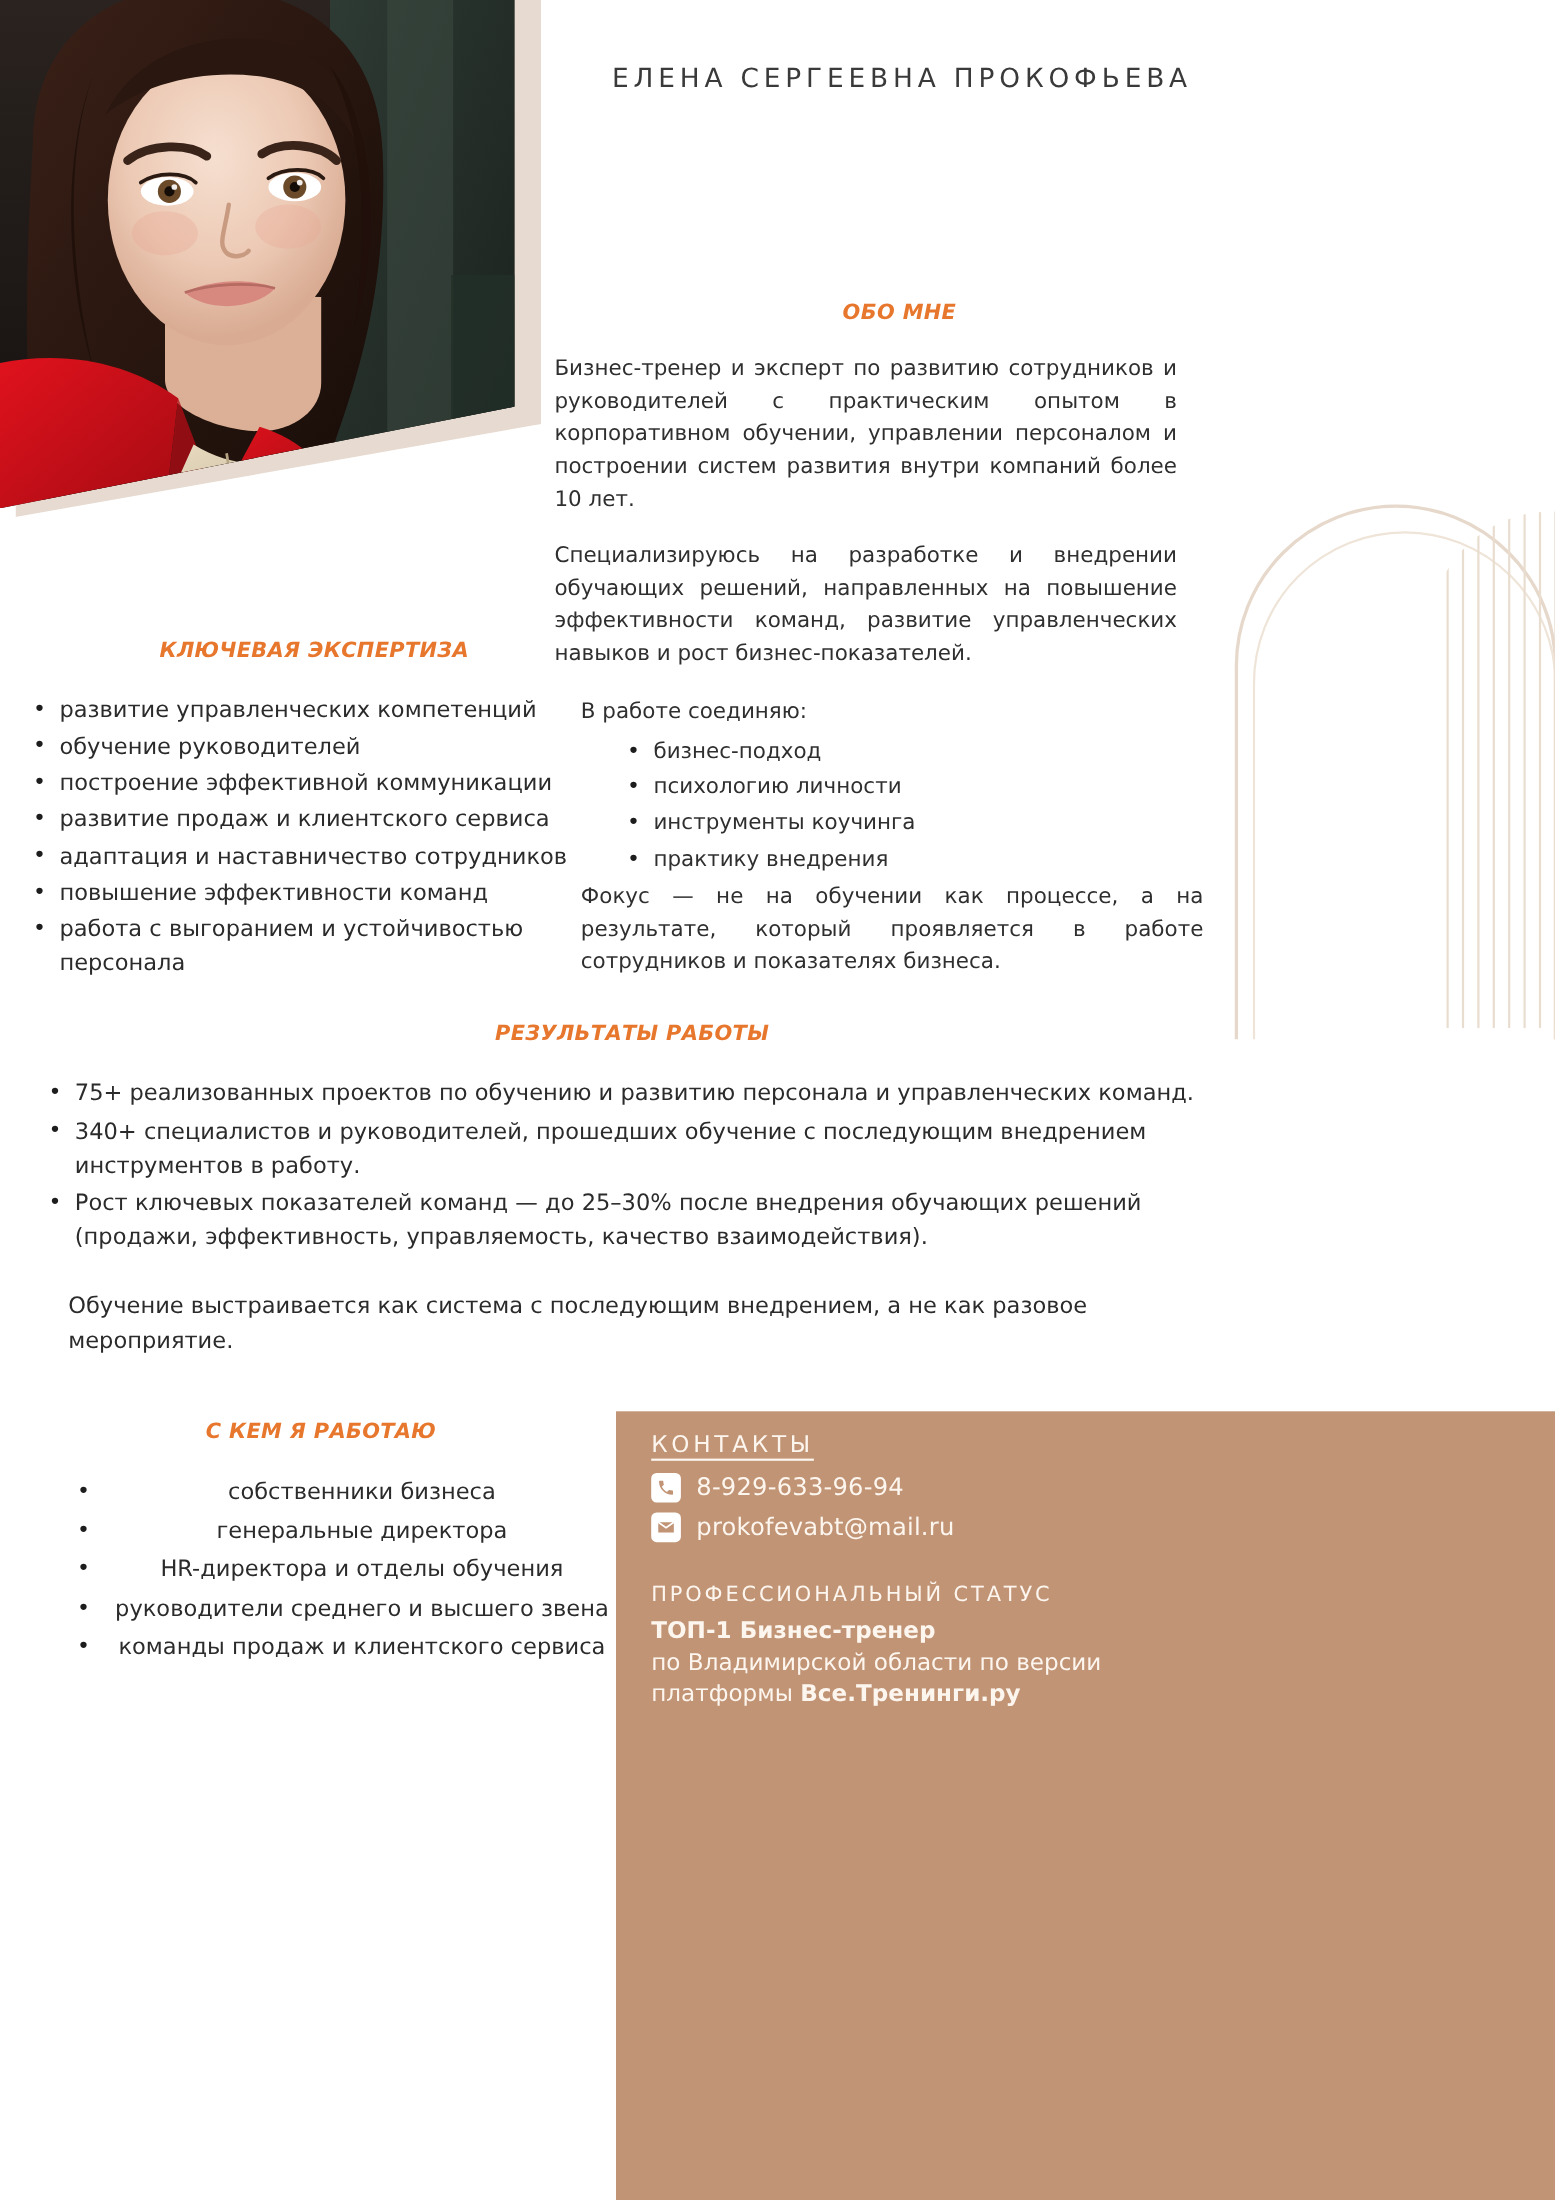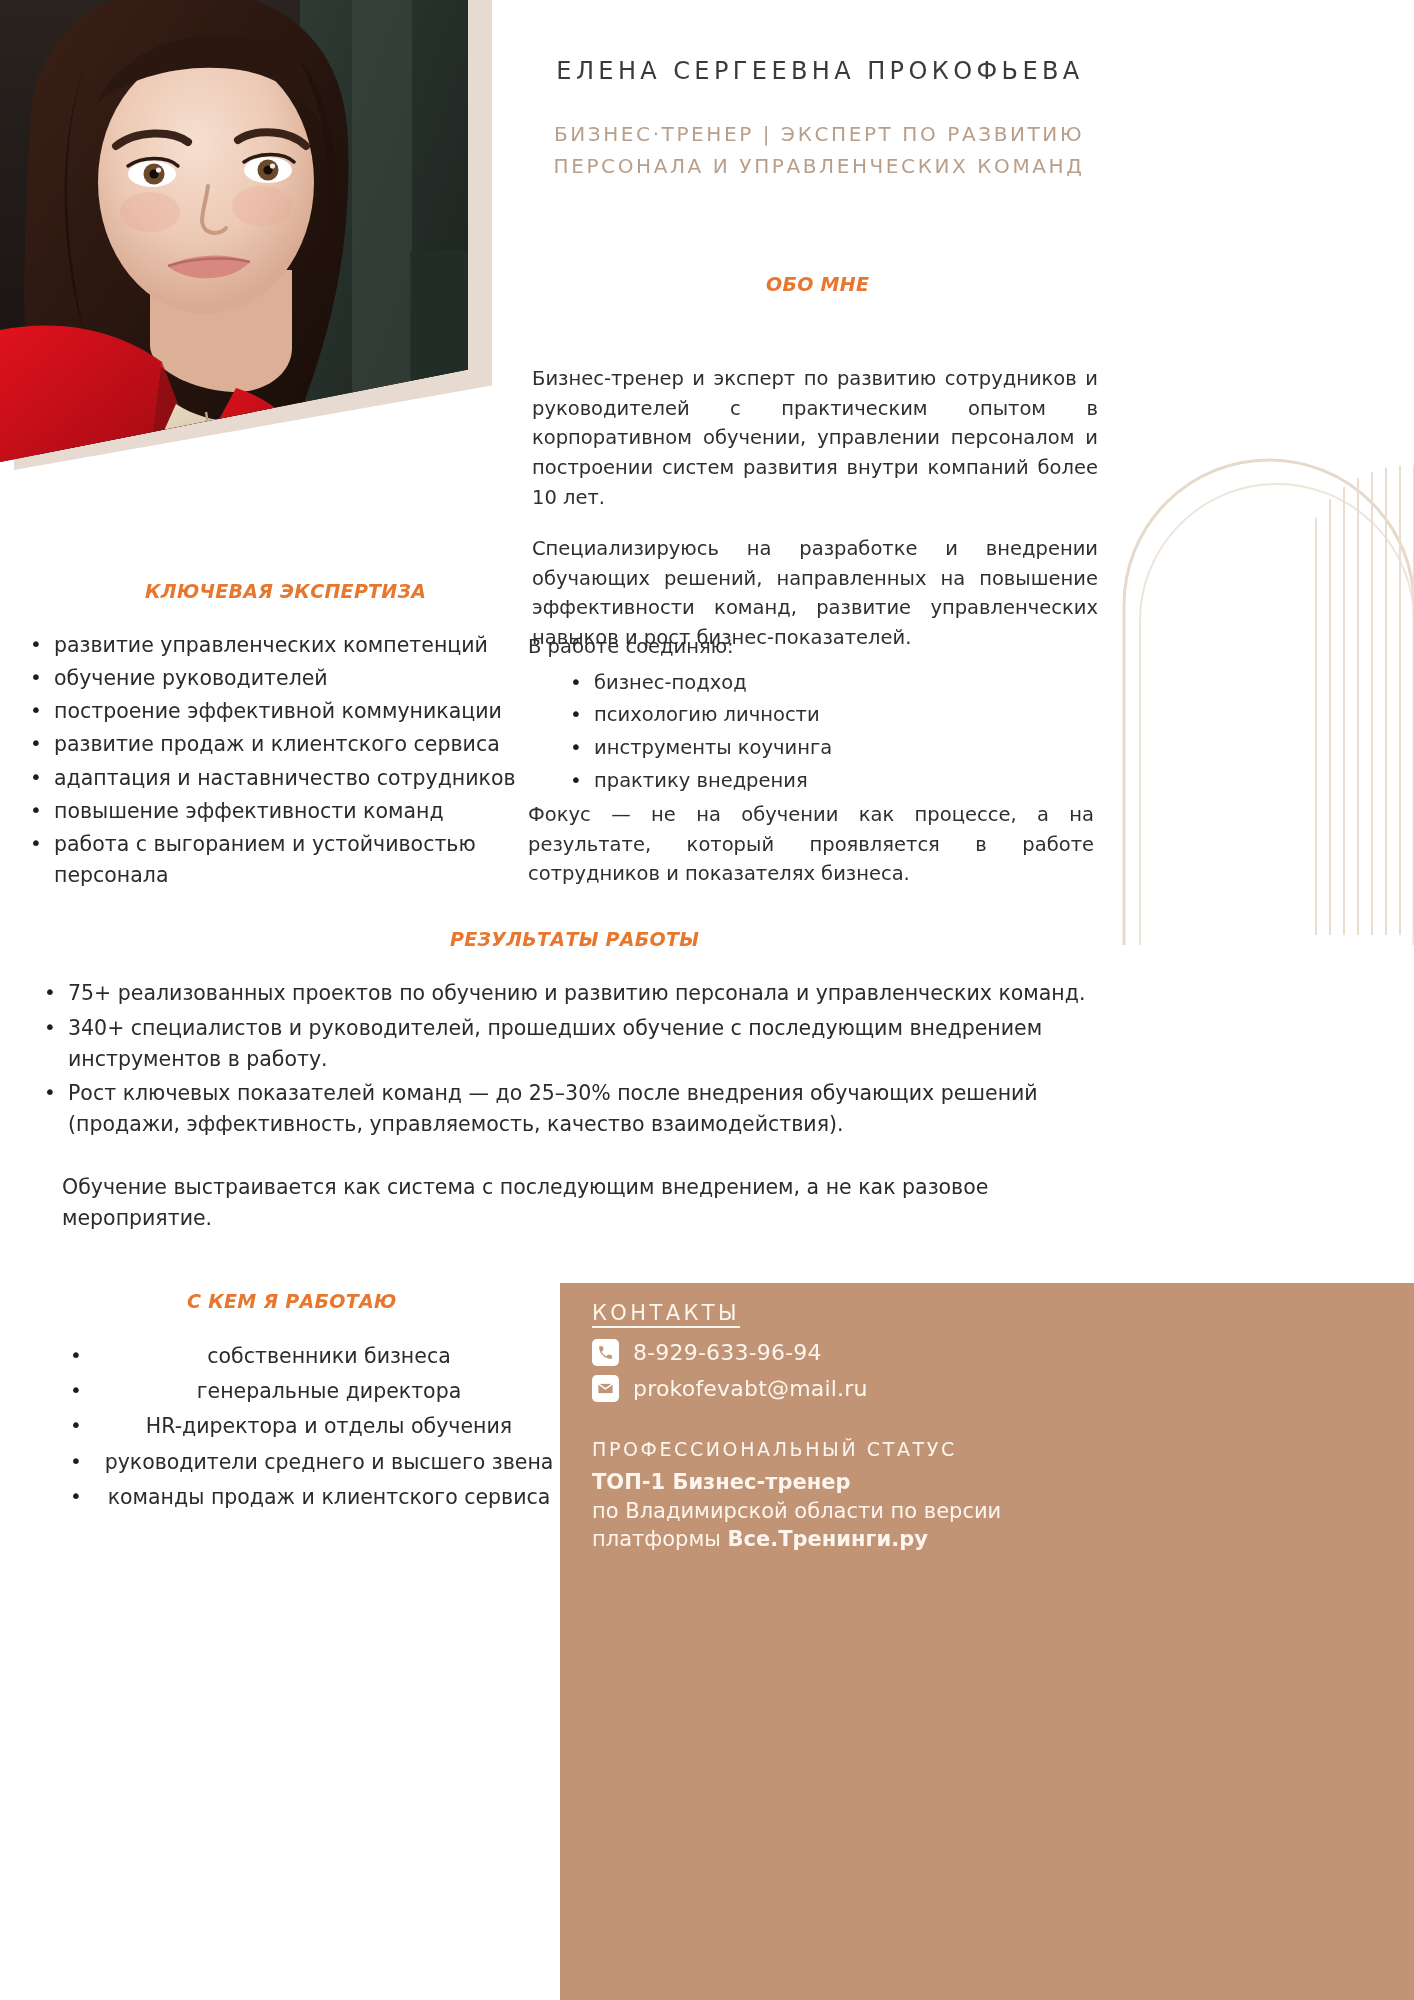--- a/index.html
+++ b/index.html
@@ -379,25 +379,24 @@
         <path d="M162 362 L200 462 L150 462 Z" fill="#b60d16" opacity="0.75"></path>
 
         <path d="M150 462 L176 404 C198 418 224 424 248 420 L264 462 Z" fill="url(#coatG)"></path>
         <path d="M206 412 L214 462" stroke="#b6a384" stroke-width="2.5" fill="none"></path>
         <path d="M300 434 C330 440 352 452 362 462 L296 462 Z" fill="#cbbb9c" opacity="0.5"></path>
       </svg>
     </div>
   </div>
 
   <div class="name">ЕЛЕНА СЕРГЕЕВНА ПРОКОФЬЕВА</div>
-  <div class="tagline">БИЗНЕС·ТРЕНЕР | ЭКСПЕРТ ПО РАЗВИТИЮ ПЕРСОНАЛА И УПРАВЛЕНЧЕСКИХ КОМАНД</div>
 
   <div class="sec-head" style="left:766px; top:273px;">ОБО МНЕ</div>
 
-  <div class="body-col justif" style="left:532px; top:320px; width:566px;margin-top:44px;">
+  <div class="body-col justif" style="left:504px; top:320px; width:566px;">
     <p>Бизнес-тренер и эксперт по развитию сотрудников и руководителей с практическим опытом в корпоративном обучении, управлении персоналом и построении систем развития внутри компаний более 10 лет.</p>
     <p>Специализируюсь на разработке и внедрении обучающих решений, направленных на повышение эффективности команд, развитие управленческих навыков и рост бизнес-показателей.</p>
   </div>
 
   <div class="body-col" style="left:528px; top:632px; width:566px;">
     <div>В работе соединяю:</div>
     <ul class="b-inner" id="combine-list">
         <li>бизнес-подход</li>
         <li>психологию личности</li>
         <li>инструменты коучинга</li>

